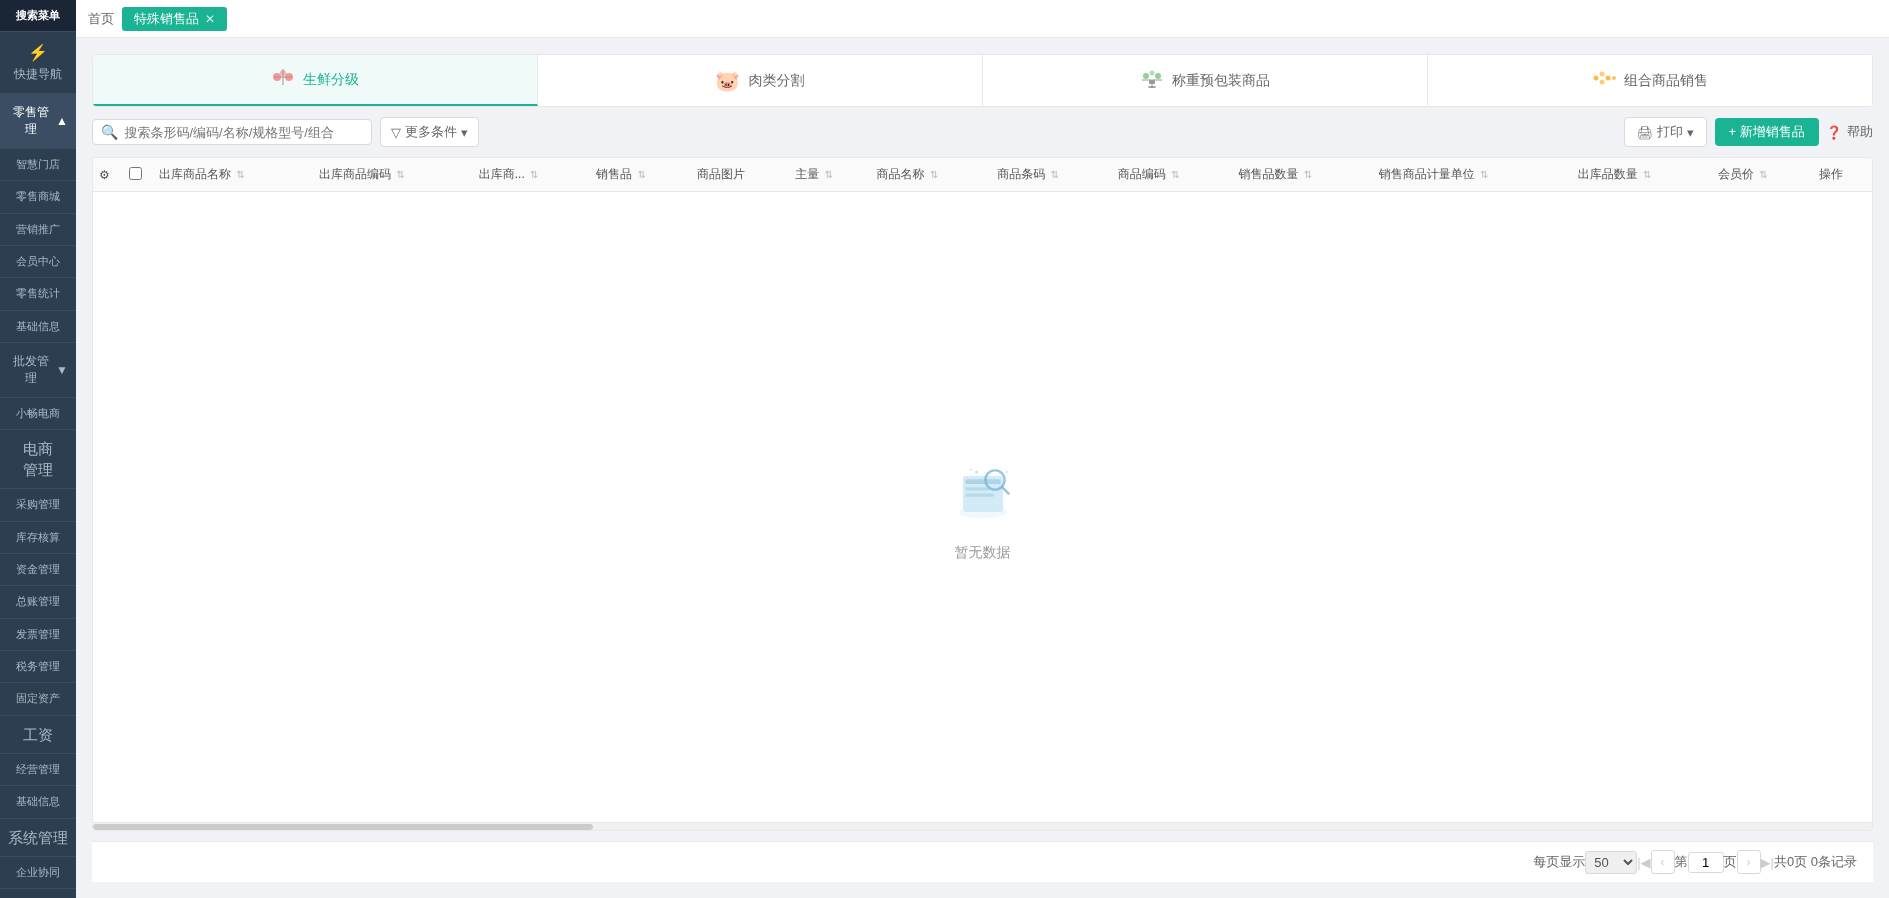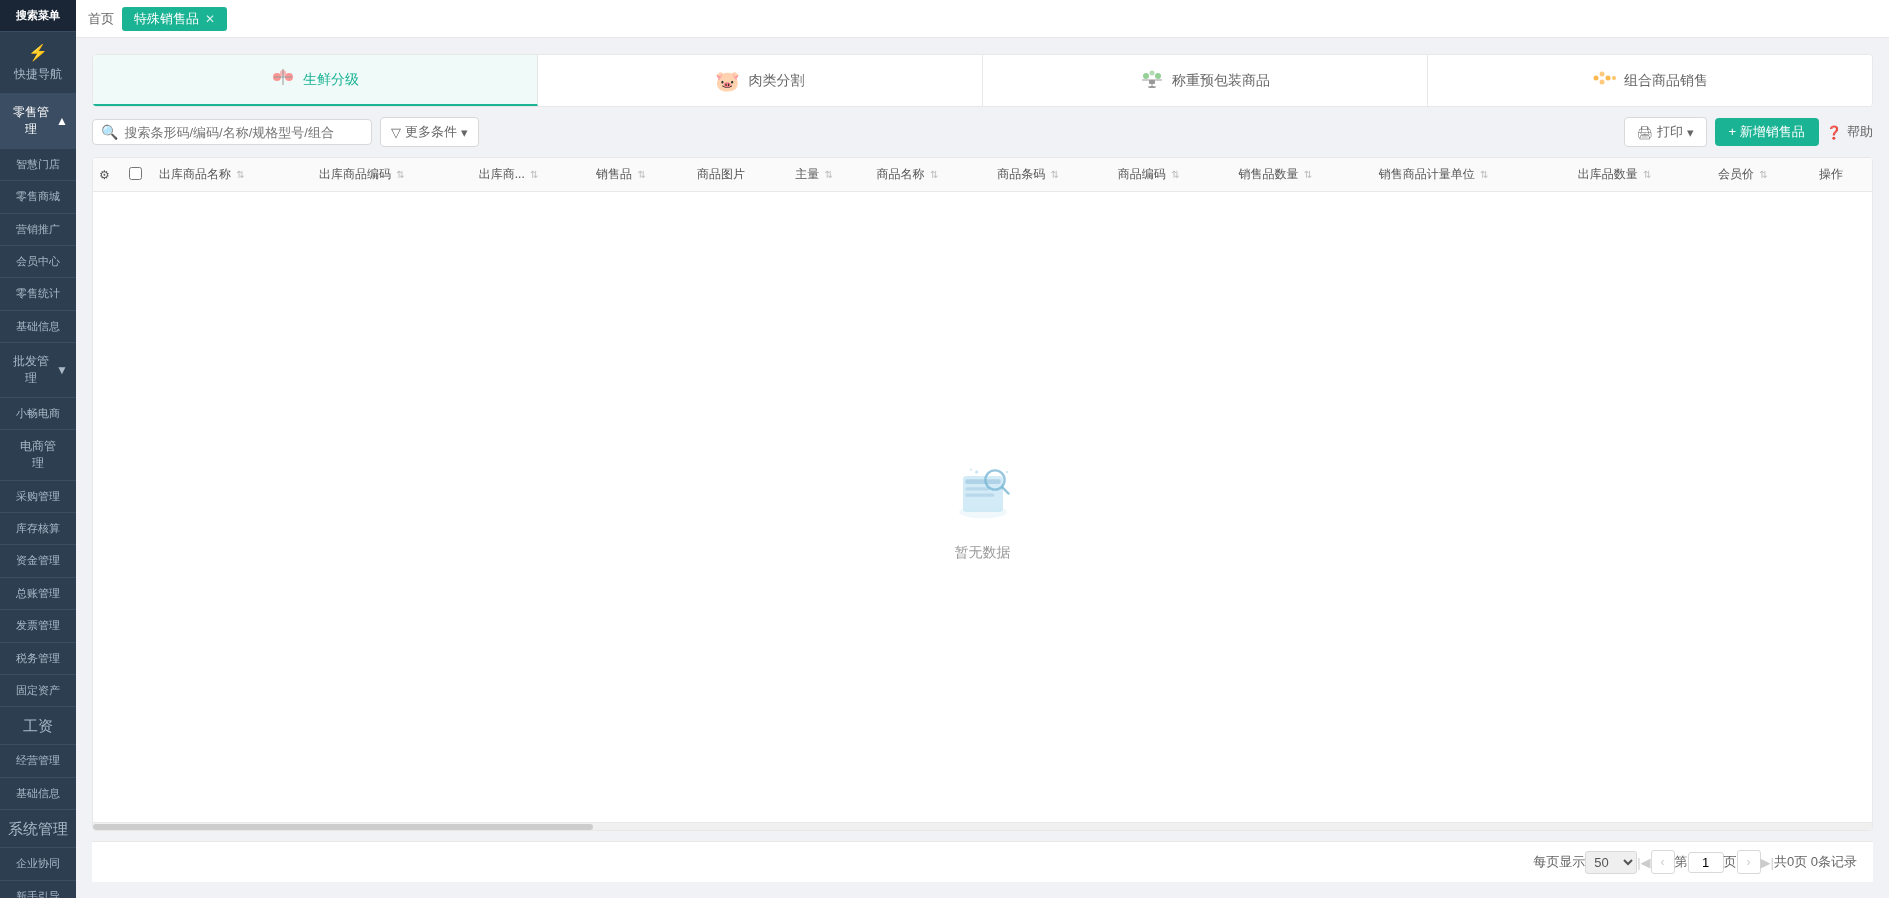--- a/index.html
+++ b/index.html
@@ -357,21 +357,21 @@
   <div class="sidebar-item" style="padding:8px 4px;font-size:11px;">
     <span>基础信息</span>
   </div>
   <div class="sidebar-item" style="flex-direction:row;justify-content:space-between;padding:10px 8px;">
     <span>批发管理</span>
     <span>▼</span>
   </div>
   <div class="sidebar-item" style="padding:8px 4px;font-size:11px;">
     <span>小畅电商</span>
   </div>
-  <div class="sidebar-item" style="padding:8px 20px;font-size:12px;">
+  <div class="sidebar-item" style="padding:8px 20px;font-size:15px;">
     <span>电商管理</span>
   </div>
   <div class="sidebar-item" style="padding:8px 4px;font-size:11px;">
     <span>采购管理</span>
   </div>
   <div class="sidebar-item" style="padding:8px 4px;font-size:11px;">
     <span>库存核算</span>
   </div>
   <div class="sidebar-item" style="padding:8px 4px;font-size:11px;">
     <span>资金管理</span>

